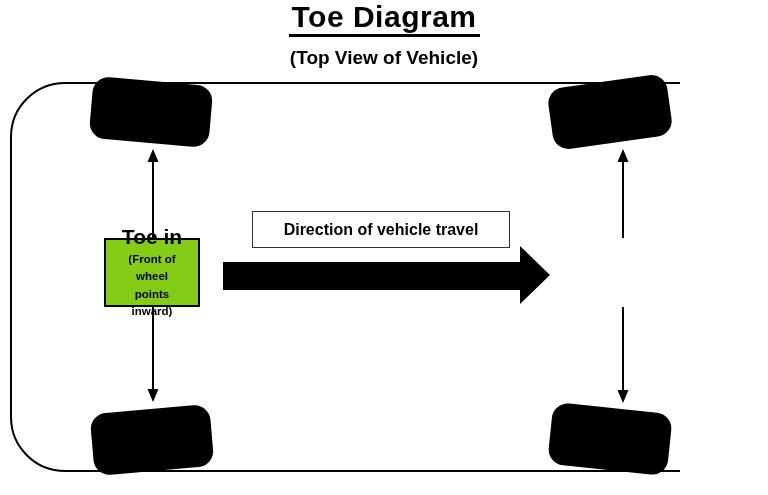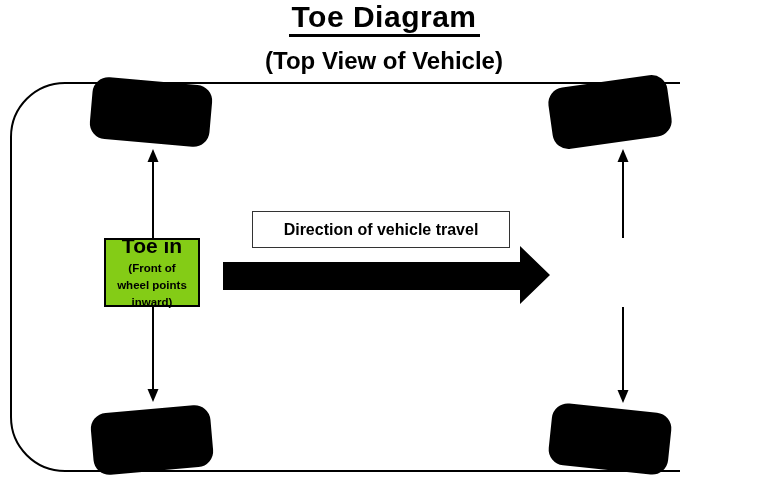--- a/index.html
+++ b/index.html
@@ -34,21 +34,21 @@
     line-height: 1.1;
   }
   .subtitle-wrap {
     position: absolute;
     left: 0; top: 47px;
     width: 768px;
     text-align: center;
   }
   .subtitle {
     display: inline-block;
-    font-size: 24px;
+    font-size: 19px;
     font-weight: bold;
   }
 
   
   .vehicle-body {
     position: absolute;
     left: 10px; top: 82px;
     width: 745px; height: 386px;
     border: 2.5px solid #000;
     border-radius: 55px;
@@ -90,21 +90,21 @@
   .label-box .toe-label {
     font-size: 21px;
     font-weight: bold;
     line-height: 1.1;
     margin-bottom: 3px;
   }
   .label-box .toe-desc {
     font-size: 11.5px;
     font-weight: bold;
     line-height: 1.5;
-    padding: 0 10px;
+    padding: 0 18px;
   }
   .toe-in-box  { left: 104px; top: 238px; width: 96px;  height: 69px; }
   .toe-out-box { left: 569px; top: 238px; width: 112px; height: 70px; }
 
   .direction-box {
     position: absolute;
     left: 252px; top: 211px;
     width: 258px; height: 37px;
     background: #ffffff;
     border: 1.5px solid #333;

